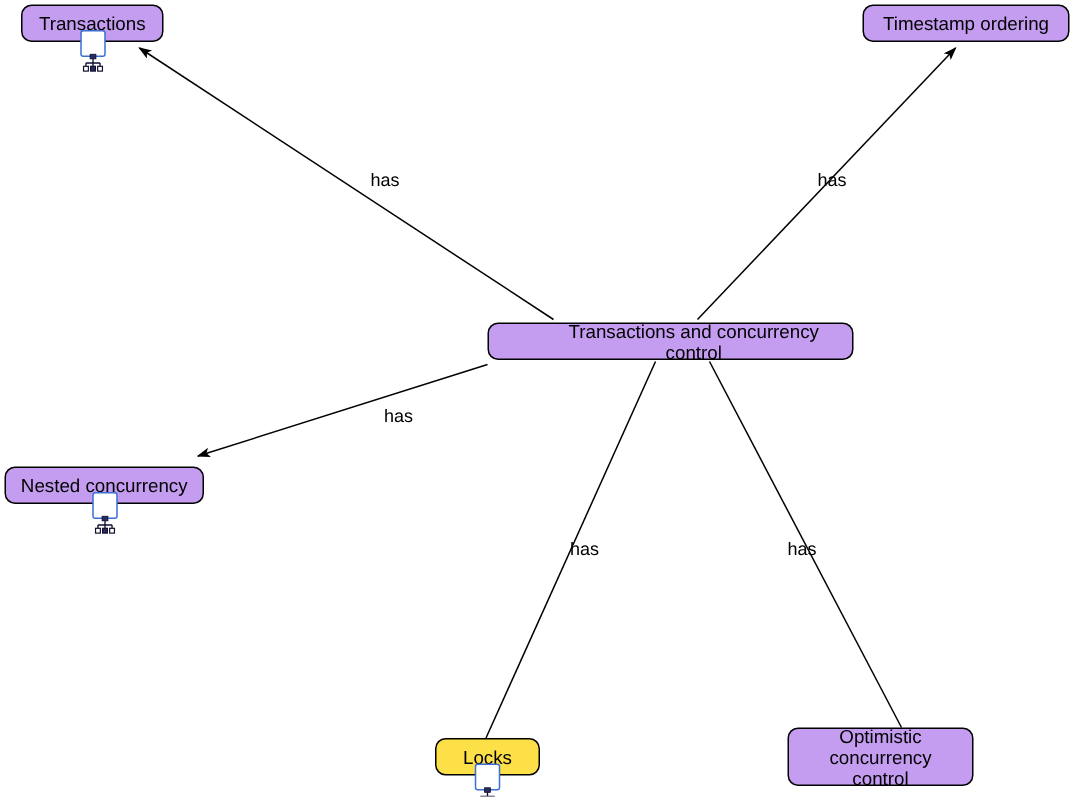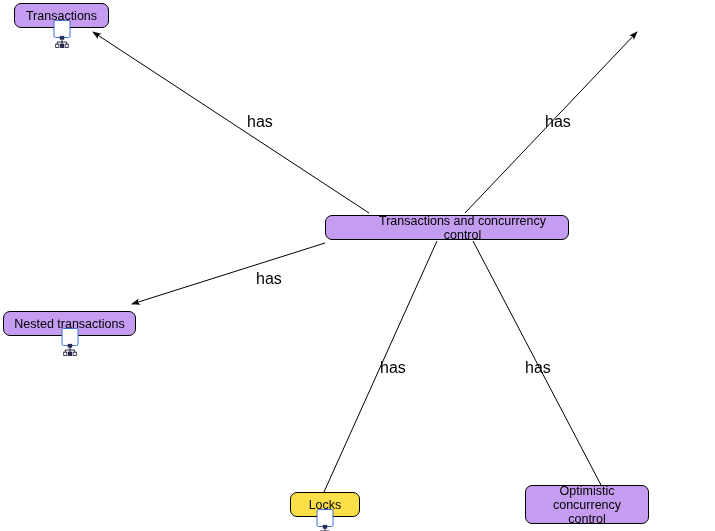--- a/index.html
+++ b/index.html
@@ -56,21 +56,21 @@
     height: 18px;
     background: #ffffff;
     border: 1px solid #3b6fd4;
     border-radius: 2px;
     box-sizing: border-box;
     display: block;
   }
   .node-icon svg { display:block; }
   .edge-label {
     position: absolute;
-    font-size: 16px;
+    font-size: 12px;
     color: #000000;
     background: transparent;
     white-space: nowrap;
   }
 </style>
 </head>
 <body>
 
 <div id="canvas">
 
@@ -95,27 +95,30 @@
       <svg width="15" height="16" viewBox="0 0 15 16">
         <rect x="5.6" y="1.2" width="3.8" height="3" fill="#2b2b60" stroke="#101030" stroke-width="0.6"></rect>
         <path d="M7.5,4.2 L7.5,7 M2.8,7 L12.2,7 M2.8,7 L2.8,9.2 M7.5,7 L7.5,9.2 M12.2,7 L12.2,9.2" stroke="#101030" stroke-width="0.9" fill="none"></path>
         <rect x="1.2" y="9.2" width="3.2" height="3.2" fill="#ffffff" stroke="#101030" stroke-width="0.8"></rect>
         <rect x="5.9" y="9.2" width="3.2" height="3.2" fill="#2b2b60" stroke="#101030" stroke-width="0.8"></rect>
         <rect x="10.6" y="9.2" width="3.2" height="3.2" fill="#ffffff" stroke="#101030" stroke-width="0.8"></rect>
       </svg>
     </span>
   </div>
 
+  <div class="node" id="node-timestamp-ordering" style="left: 575px; top: 3px; width: 138px; height: 25px; background: rgb(196, 156, 240); border-color: rgb(0, 0, 0);">
+    <span class="node-label">Timestamp ordering</span>
+  </div>
 
   <div class="node" id="node-root" style="left: 325px; top: 215px; width: 244px; height: 25px; background: rgb(196, 156, 240); border-color: rgb(0, 0, 0); padding-left: 40px;">
     <span class="node-label">Transactions and concurrency control</span>
   </div>
 
   <div class="node" id="node-nested-transactions" style="left: 3px; top: 311px; width: 133px; height: 25px; background: rgb(196, 156, 240); border-color: rgb(0, 0, 0);">
-    <span class="node-label">Nested transactions</span>
+    <span class="node-label">Nested concurrency</span>
     <span class="node-icon">
       <svg width="15" height="16" viewBox="0 0 15 16">
         <rect x="5.6" y="1.2" width="3.8" height="3" fill="#2b2b60" stroke="#101030" stroke-width="0.6"></rect>
         <path d="M7.5,4.2 L7.5,7 M2.8,7 L12.2,7 M2.8,7 L2.8,9.2 M7.5,7 L7.5,9.2 M12.2,7 L12.2,9.2" stroke="#101030" stroke-width="0.9" fill="none"></path>
         <rect x="1.2" y="9.2" width="3.2" height="3.2" fill="#ffffff" stroke="#101030" stroke-width="0.8"></rect>
         <rect x="5.9" y="9.2" width="3.2" height="3.2" fill="#2b2b60" stroke="#101030" stroke-width="0.8"></rect>
         <rect x="10.6" y="9.2" width="3.2" height="3.2" fill="#ffffff" stroke="#101030" stroke-width="0.8"></rect>
       </svg>
     </span>
   </div>

